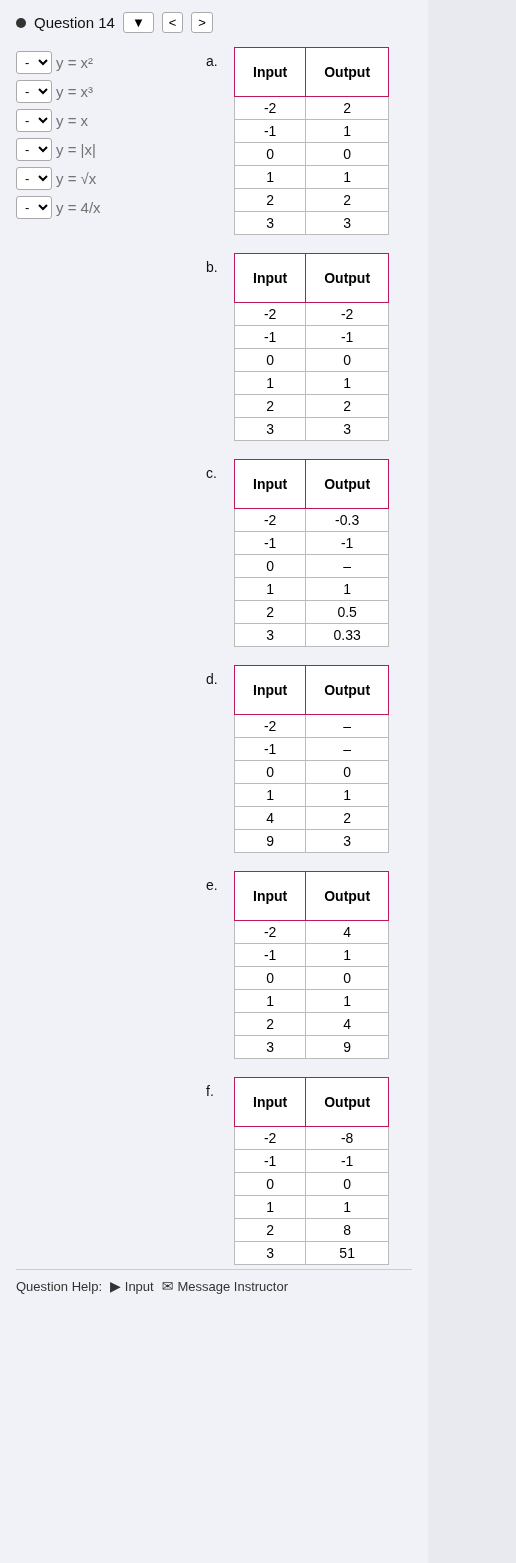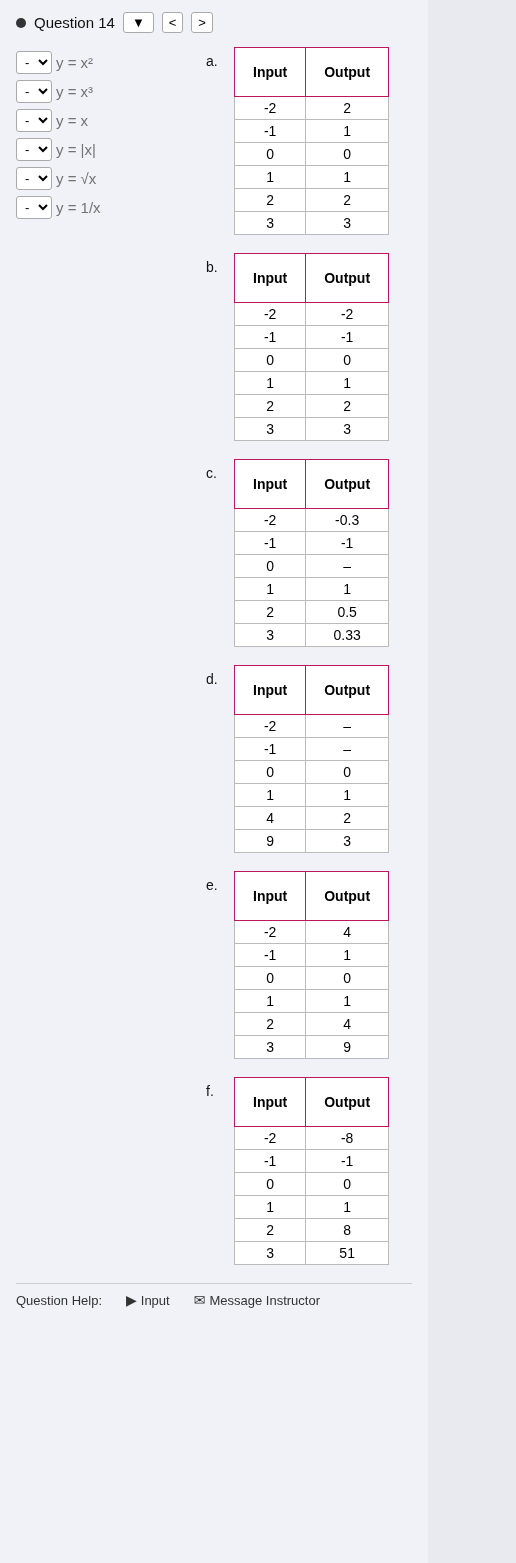--- a/index.html
+++ b/index.html
@@ -114,26 +114,26 @@
       font-weight: 600;
       text-align: center;
     }
     .data-table td {
       background: #fff;
       border: 1px solid #bbb;
       padding: 3px 18px;
       text-align: center;
     }
     .footer {
-      margin-top: 18px;
+      margin-top: 4px;
       border-top: 1px solid #ccc;
       padding-top: 8px;
       display: flex;
       align-items: center;
-      gap: 24px;
+      gap: 8px;
       font-size: 13px;
       color: #333;
     }
     .footer-item {
       display: flex;
       align-items: center;
       gap: 4px;
       cursor: pointer;
     }
     .footer-icon {
@@ -190,21 +190,21 @@
         <select class="eq-dropdown">
           <option>-</option>
         </select>
         <span class="eq-text">y = √x</span>
       </div>
 
       <div class="equation-row">
         <select class="eq-dropdown">
           <option>-</option>
         </select>
-        <span class="eq-text">y = 1/x</span>
+        <span class="eq-text">y = 4/x</span>
       </div>
 
     </div>
 
     <div class="right-panel">
     <div class="table-section">
           <div class="table-label">a.</div>
           <table class="data-table">
             <thead>
               <tr>

